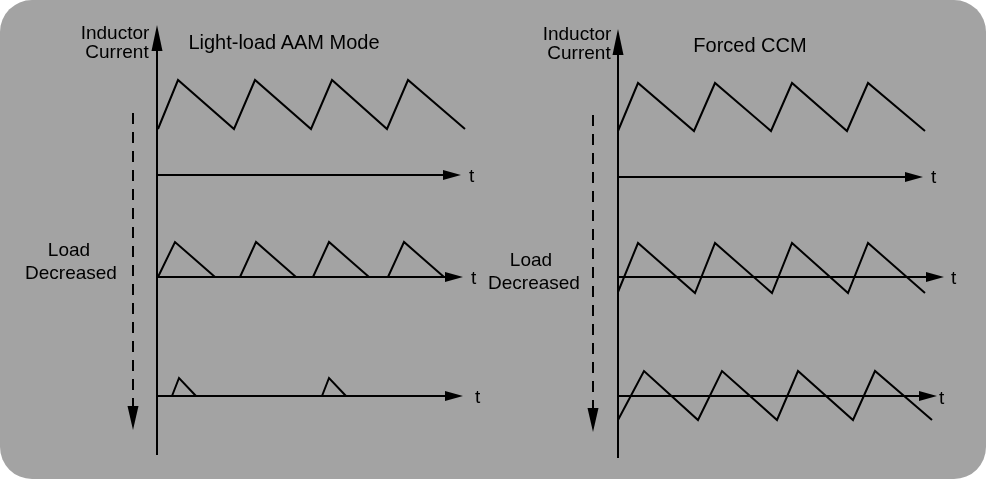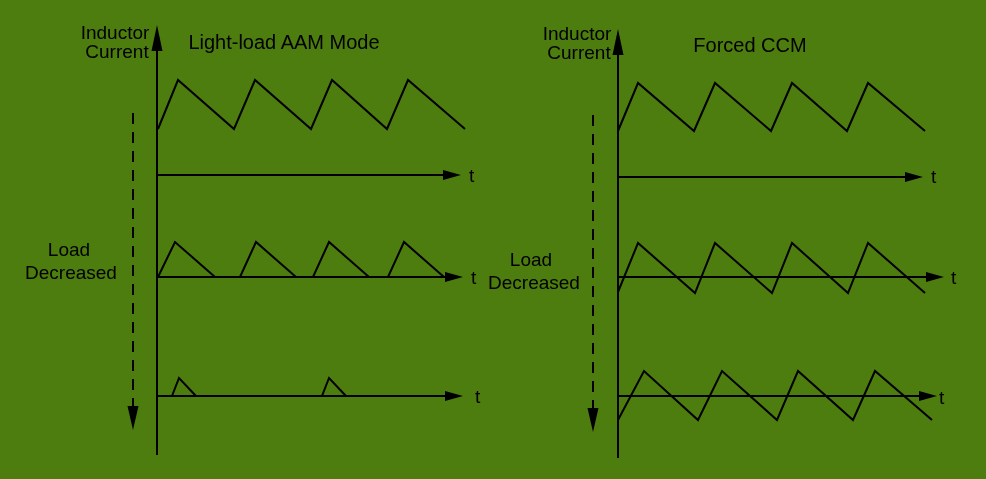--- a/index.html
+++ b/index.html
@@ -1,22 +1,23 @@
 <!DOCTYPE html>
 <html><head>
 <meta charset="utf-8">
 <style>
   html, body { margin: 0; padding: 0; background: #ffffff; }
   .stage {
     position: relative;
     width: 986px;
     height: 479px;
-    background: #4d7c0f;
+    background: #a3a3a3;
     overflow: hidden;
     font-family: "Liberation Sans", sans-serif;
+    border-radius: 32px;
   }
   svg { position: absolute; top: 0; left: 0; }
   .ln   { stroke: #000000; stroke-width: 2; fill: none; }
   .wv   { stroke: #000000; stroke-width: 2; fill: none; stroke-linejoin: miter; }
   .dash { stroke-dasharray: 11 8; }
   .ah   { fill: #000000; stroke: none; }
   text  { font-family: "Liberation Sans", sans-serif; font-size: 19px; fill: #000000; }
   .ttl  { font-size: 20px; }
 </style>
 </head>

